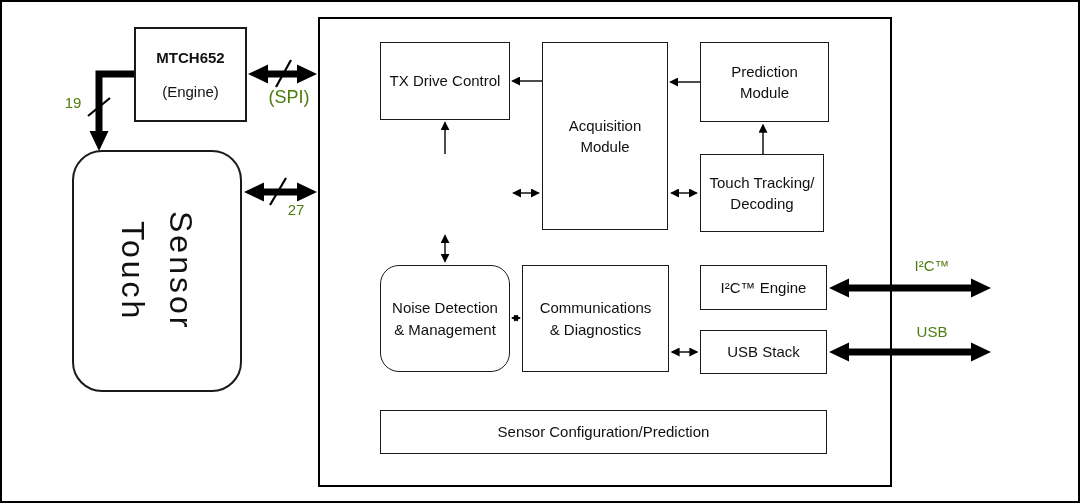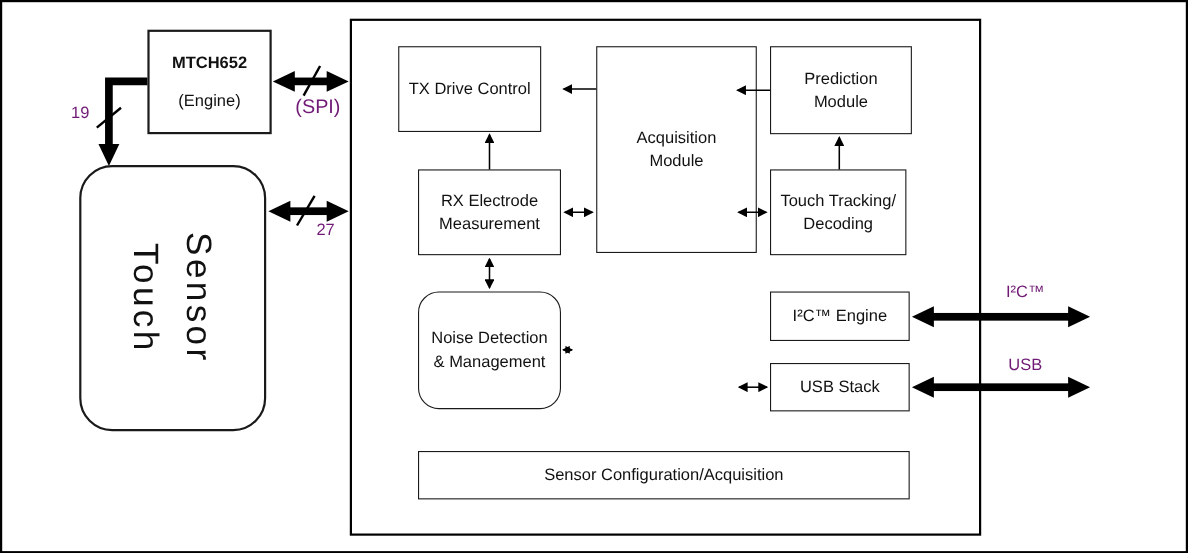--- a/index.html
+++ b/index.html
@@ -2,36 +2,36 @@
 <html><head>
 <meta charset="utf-8">
 <style>
   * { margin:0; padding:0; box-sizing:border-box; }
   html,body { background:#fff; font-family:"Liberation Sans", sans-serif; }
   .canvas { position:relative; width:1080px; height:503px; background:#fff; border:2px solid #000; overflow:hidden; }
   .wires { position:absolute; left:0; top:0; z-index:3; pointer-events:none; }
   .main-block { position:absolute; left:316px; top:15px; width:574px; height:470px; border:2px solid #000; background:#fff; z-index:1; }
   .box { position:absolute; background:#fff; border:1.5px solid #1a1a1a; display:flex; align-items:center; justify-content:center; text-align:center; color:#111; font-size:15px; line-height:1.42; z-index:2; }
   .box .bl { white-space:pre-line; }
-  .b-tx    { left:360px; top:40px;  width:130px; height:78px; }
-  .b-acq   { left:540px; top:40px;  width:146px; height:188px; }
+  .b-tx    { left:378px; top:40px;  width:130px; height:78px; }
+  .b-acq   { left:540px; top:40px;  width:126px; height:188px; }
   .b-pred  { left:698px; top:40px;  width:129px; height:80px; }
   .b-rx    { left:378px; top:152px; width:130px; height:78px; }
   .b-tt    { left:698px; top:152px; width:124px; height:78px; }
   .b-noise { left:378px; top:263px; width:130px; height:107px;border-radius:19px; }
   .b-comms { left:520px; top:263px; width:147px; height:107px; }
   .b-i2c   { left:698px; top:263px; width:127px; height:45px; }
   .b-usb   { left:698px; top:328px; width:127px; height:44px; }
   .b-cfg   { left:378px; top:408px; width:447px; height:44px; }
   .mtch { left:132px; top:25px; width:113px; height:95px; border-width:2px; flex-direction:column; gap:13px; }
   .mtch .name { font-weight:bold; font-size:15px; }
   .mtch .sub  { font-size:15px; }
   .touch { left:70px; top:148px; width:170px; height:242px; border-width:2.5px; border-radius:30px; }
   .ts-label { writing-mode:vertical-lr; text-orientation:mixed; white-space:pre-line; font-size:32px; letter-spacing:3px; line-height:1.5; color:#111; }
-  .lbl { position:absolute; color:#701a75; font-size:15px; text-align:center; z-index:4; }
+  .lbl { position:absolute; color:#4d7c0f; font-size:15px; text-align:center; z-index:4; }
   .lbl-spi { left:257px; top:85px;  width:60px; font-size:18px; }
   .lbl-19  { left:58px;  top:92px;  width:26px; }
   .lbl-27  { left:272px; top:199px; width:44px; }
   .lbl-i2c { left:888px; top:255px; width:84px; }
   .lbl-usb { left:888px; top:321px; width:84px; }
 </style>
 </head>
 <body>
 
 <div class="canvas">
@@ -52,40 +52,40 @@
     <span class="bl">TX Drive Control</span>
   </div>
   <div class="box b-acq">
     <span class="bl">Acquisition
 Module</span>
   </div>
   <div class="box b-pred">
     <span class="bl">Prediction
 Module</span>
   </div>
-  <div class="box b-rx">
-    <span class="bl">RX Electrode
-Measurement</span>
-  </div>
   <div class="box b-tt">
     <span class="bl">Touch Tracking/
 Decoding</span>
   </div>
   <div class="box b-noise">
     <span class="bl">Noise Detection
 &amp; Management</span>
   </div>
+  <div class="box b-comms">
+    <span class="bl">Communications
+&amp; Diagnostics</span>
+  </div>
   <div class="box b-usb">
     <span class="bl">USB Stack</span>
   </div>
   <div class="box b-i2c">
     <span class="bl">I²C™ Engine</span>
   </div>
   <div class="box b-cfg">
-    <span class="bl">Sensor Configuration/Acquisition</span>
+    <span class="bl">Sensor Configuration/Prediction</span>
   </div>
 
   <div class="lbl lbl-spi">(SPI)</div>
   <div class="lbl lbl-19">19</div>
   <div class="lbl lbl-27">27</div>
   <div class="lbl lbl-i2c">I²C™</div>
   <div class="lbl lbl-usb">USB</div>
 
   <svg class="wires" width="1080" height="503" viewBox="0 0 1080 503" aria-hidden="true">
     <defs>

